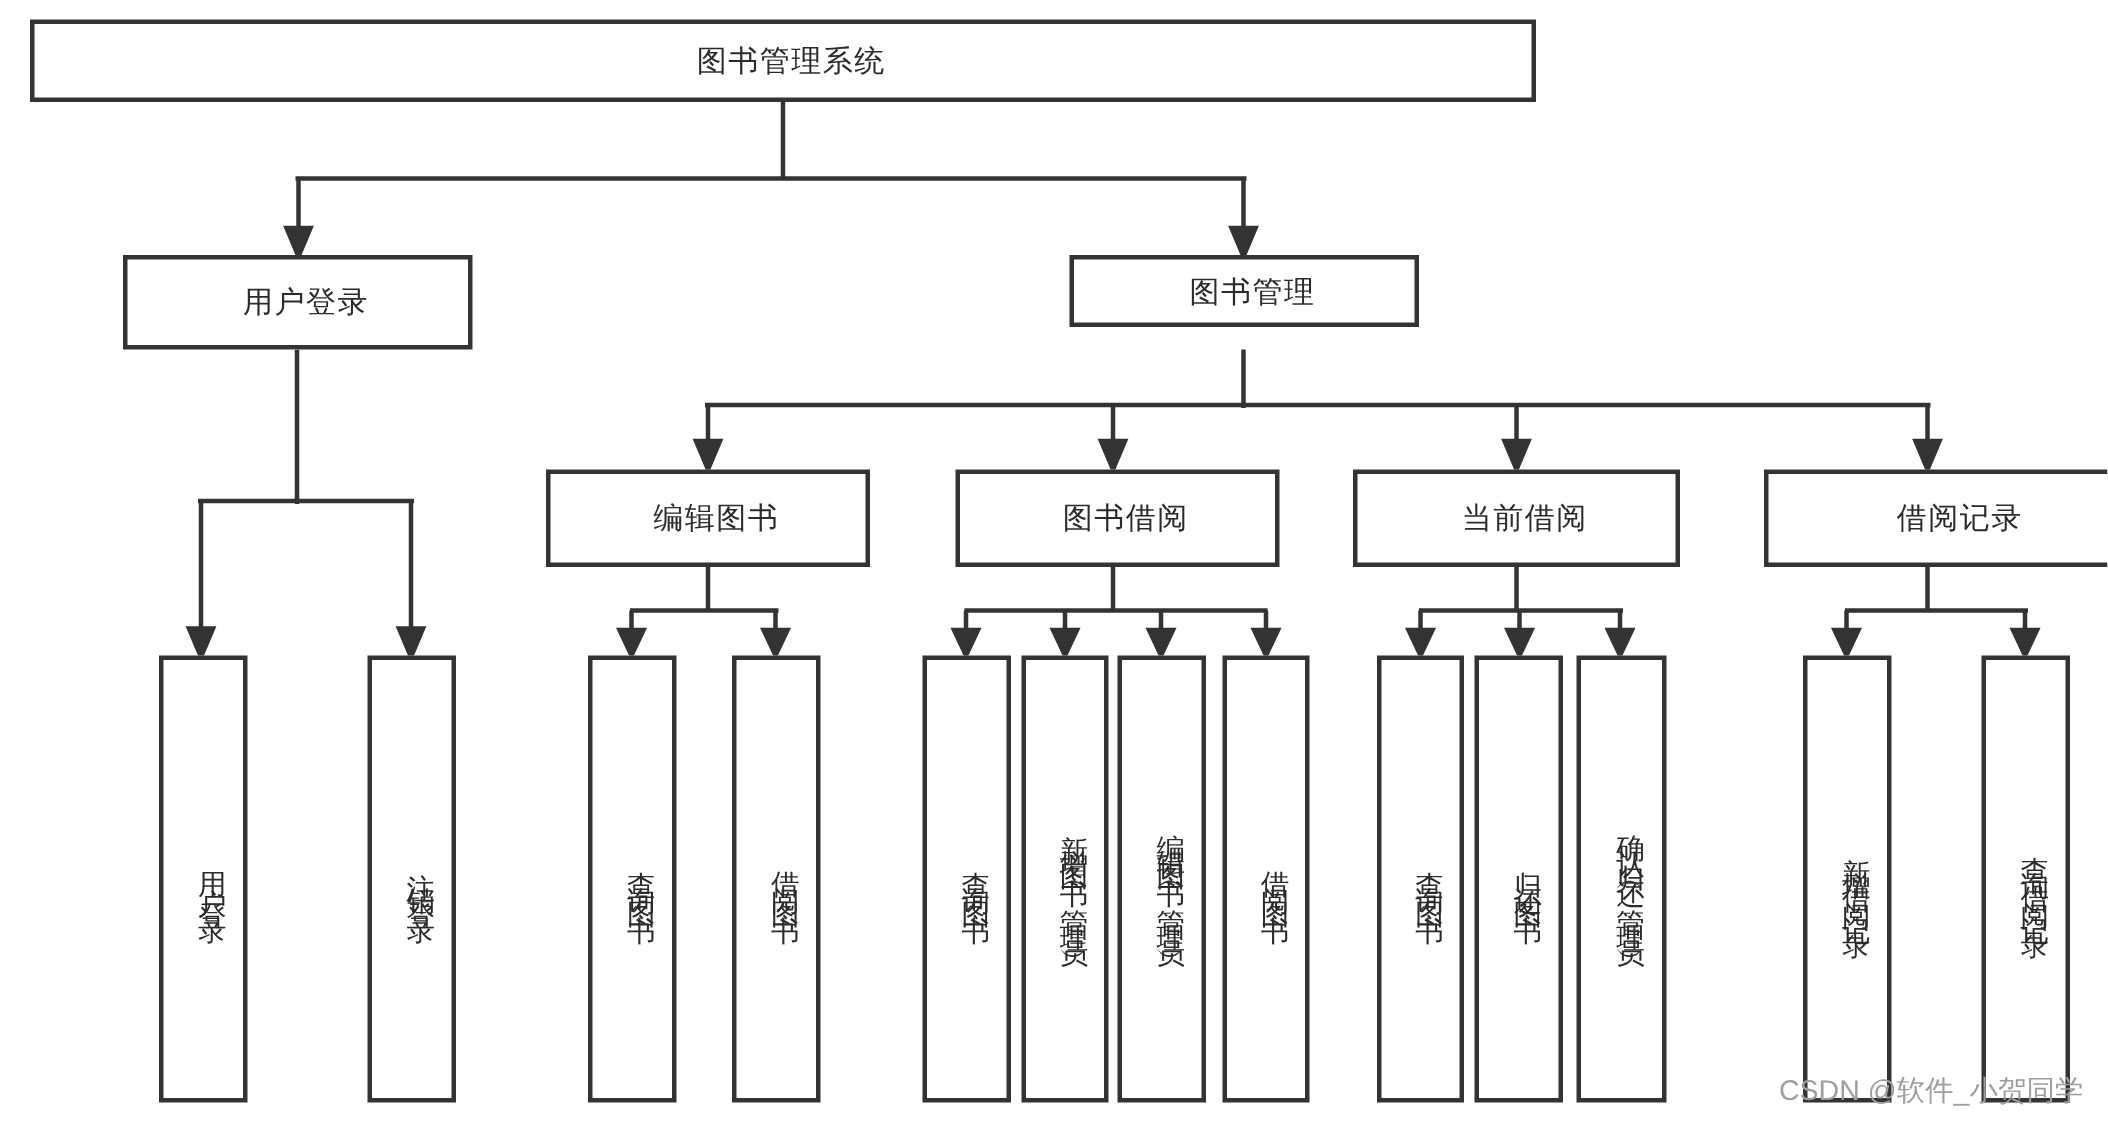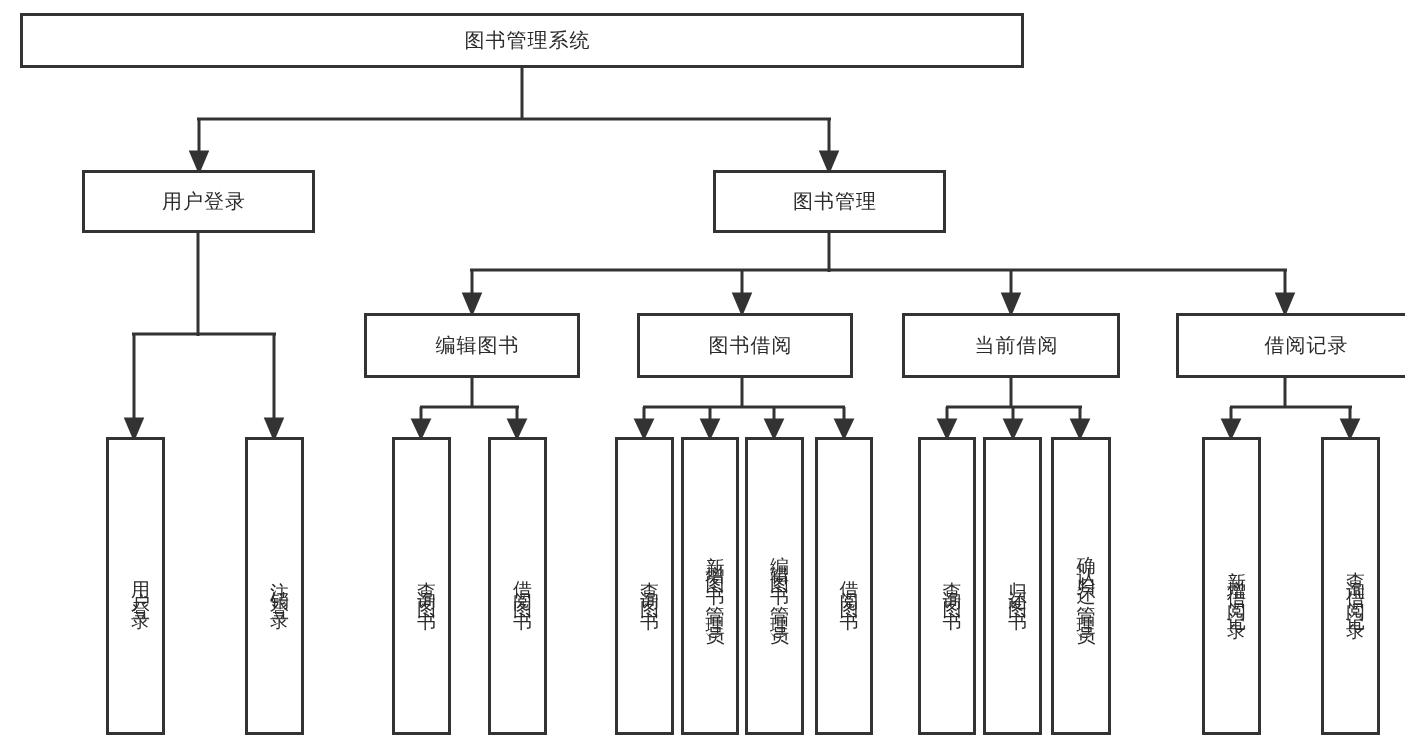--- a/index.html
+++ b/index.html
@@ -118,21 +118,21 @@
     <polygon points="1342,420 1358,420 1350,437"></polygon>
   </svg>
 
   <div class="node" style="left:20px; top:13px; width:1004px; height:55px;">
     <span class="h-label">图书管理系统</span>
   </div>
 
   <div class="node" style="left:82px; top:170px; width:233px; height:63px;">
     <span class="h-label">用户登录</span>
   </div>
-  <div class="node" style="left:713px; top:170px; width:233px; height:63px;justify-content:center;">
+  <div class="node" style="left:713px; top:170px; width:233px; height:48px;justify-content:center;">
     <span class="h-label">图书管理</span>
   </div>
 
   <div class="node" style="left:364px; top:313px; width:216px; height:65px;">
     <span class="h-label">编辑图书</span>
   </div>
   <div class="node" style="left:902px; top:313px; width:218px; height:65px;">
     <span class="h-label">当前借阅</span>
   </div>
   <div class="node" style="left:637px; top:313px; width:216px; height:65px;">
@@ -179,14 +179,15 @@
     <span class="v-label">确认归还（管理员）</span>
   </div>
 
   <div class="node" style="left:1202px; top:437px; width:59px; height:298px;">
     <span class="v-label">新增借阅记录</span>
   </div>
   <div class="node" style="left:1321px; top:437px; width:59px; height:298px;">
     <span class="v-label">查询借阅记录</span>
   </div>
 
+  <div class="watermark">CSDN @软件_小贺同学</div>
 
 </div>
 
 </body></html>

